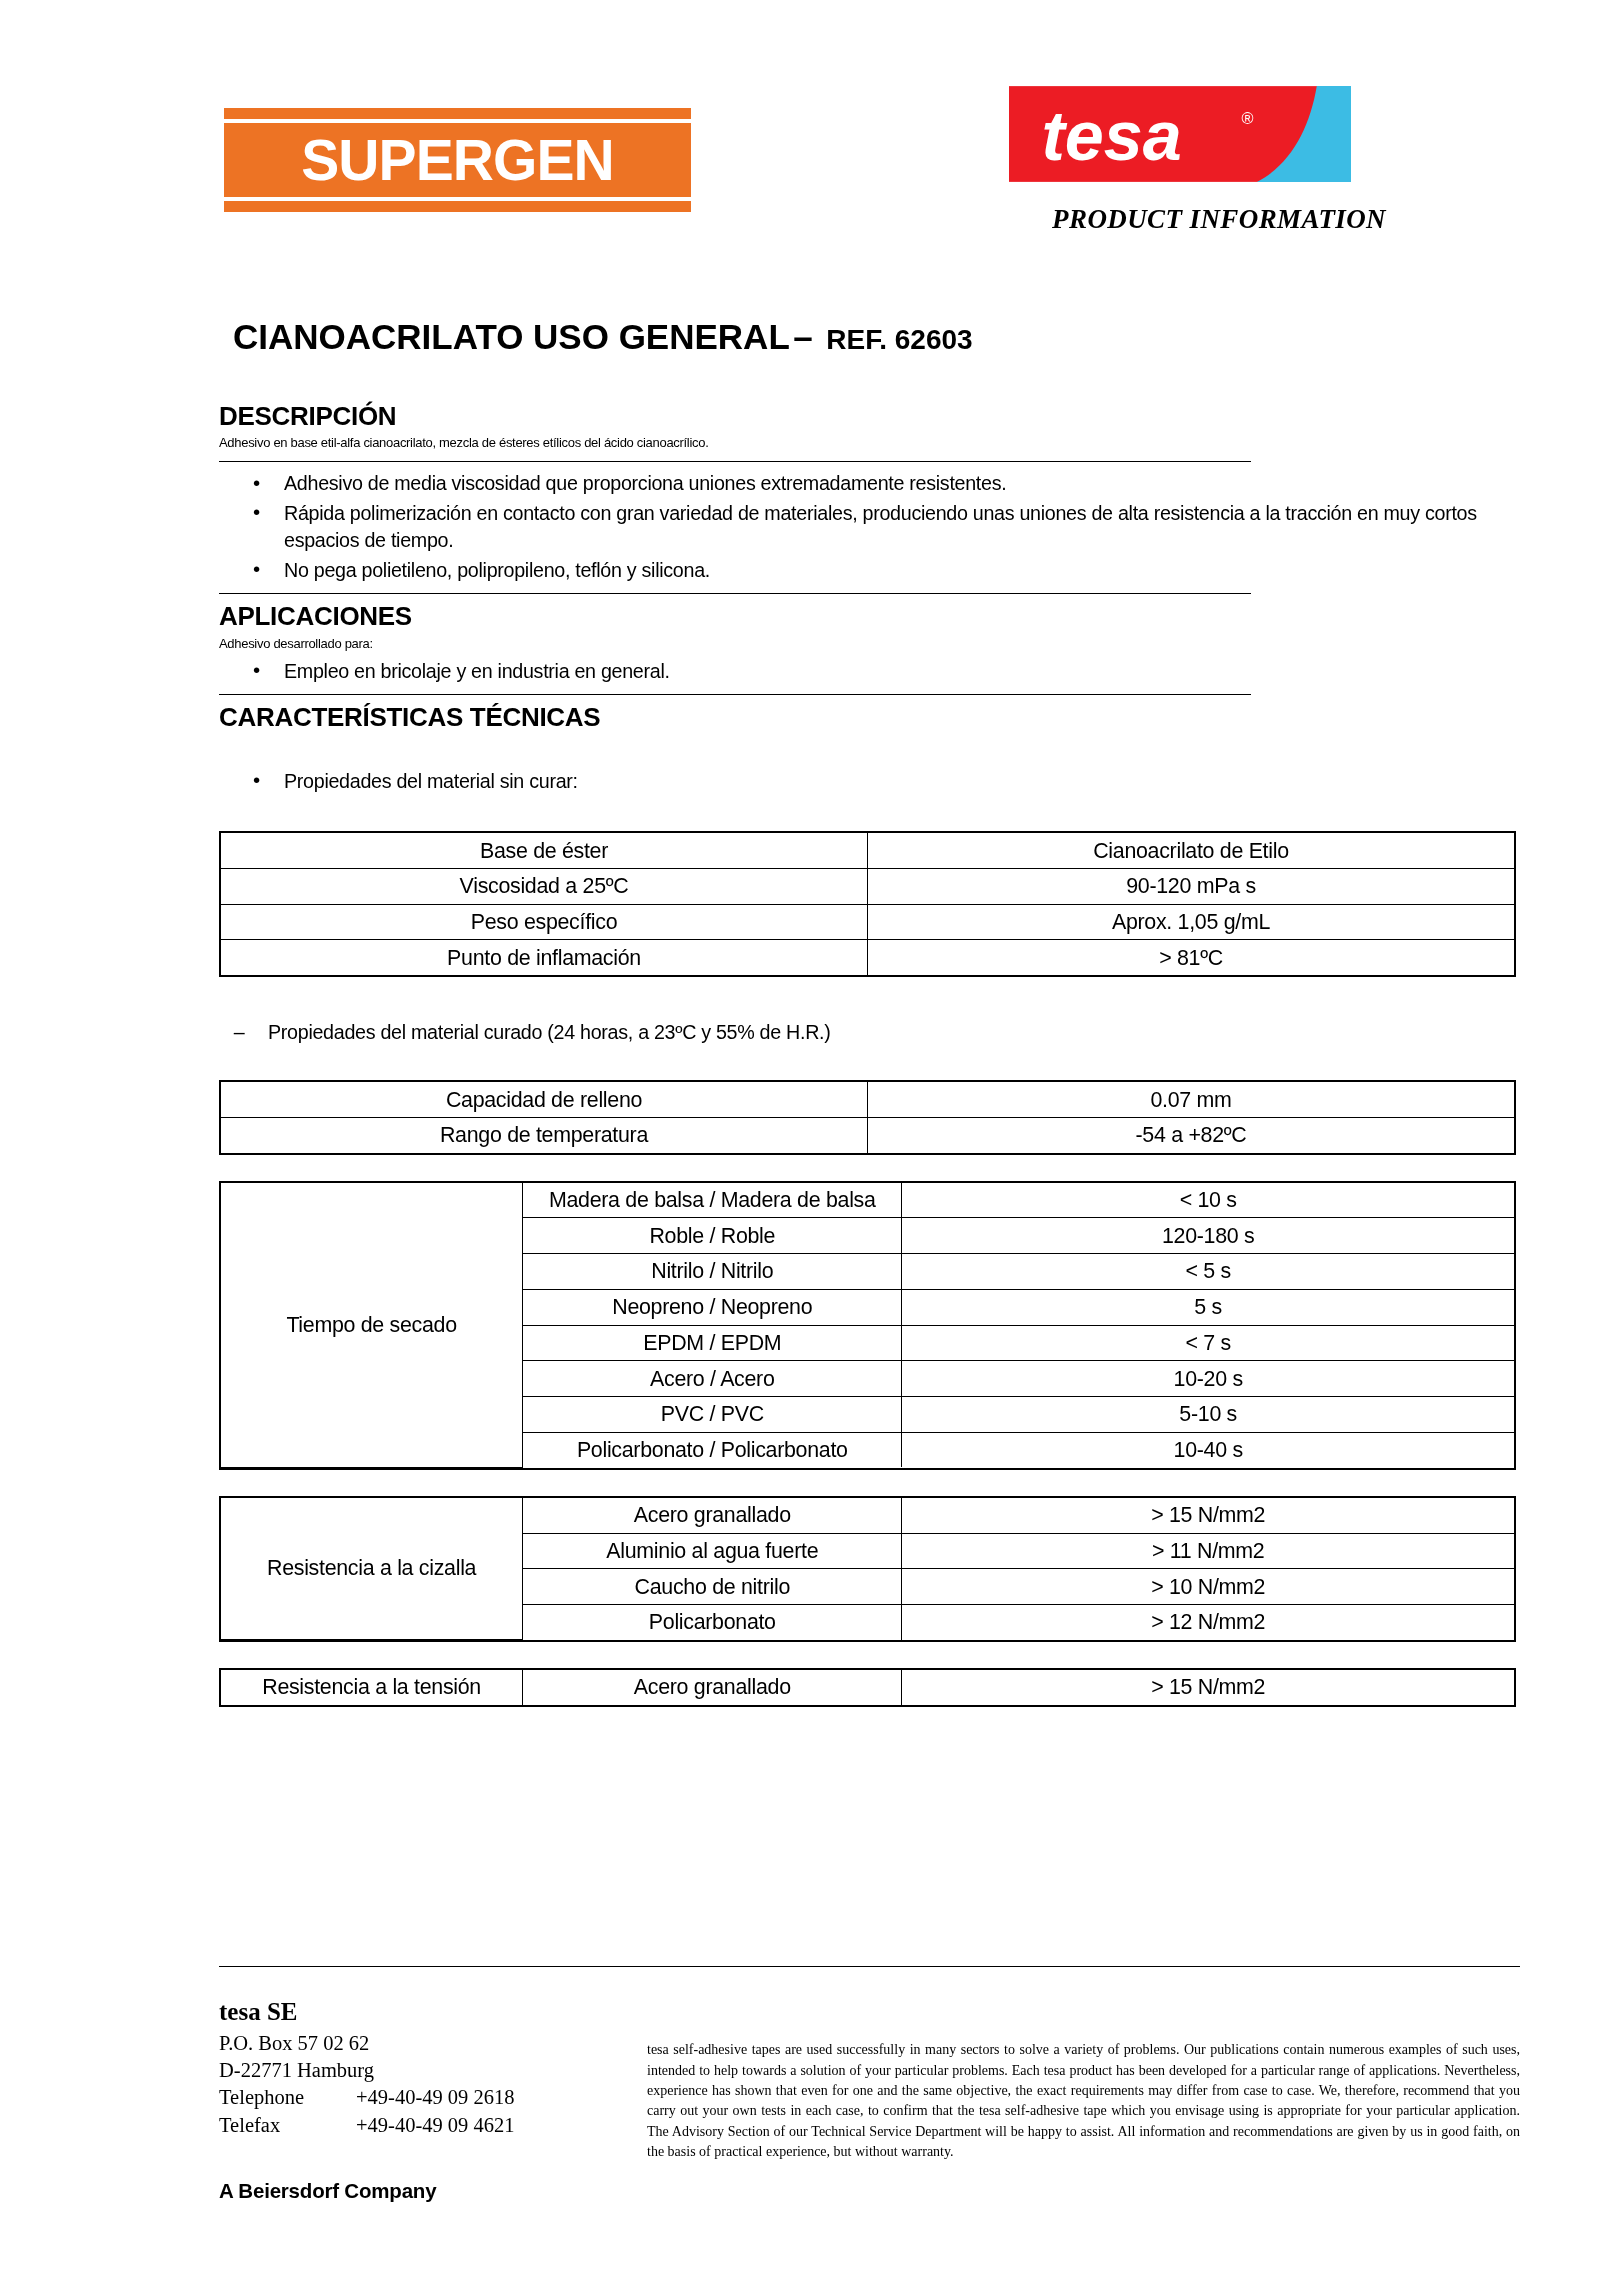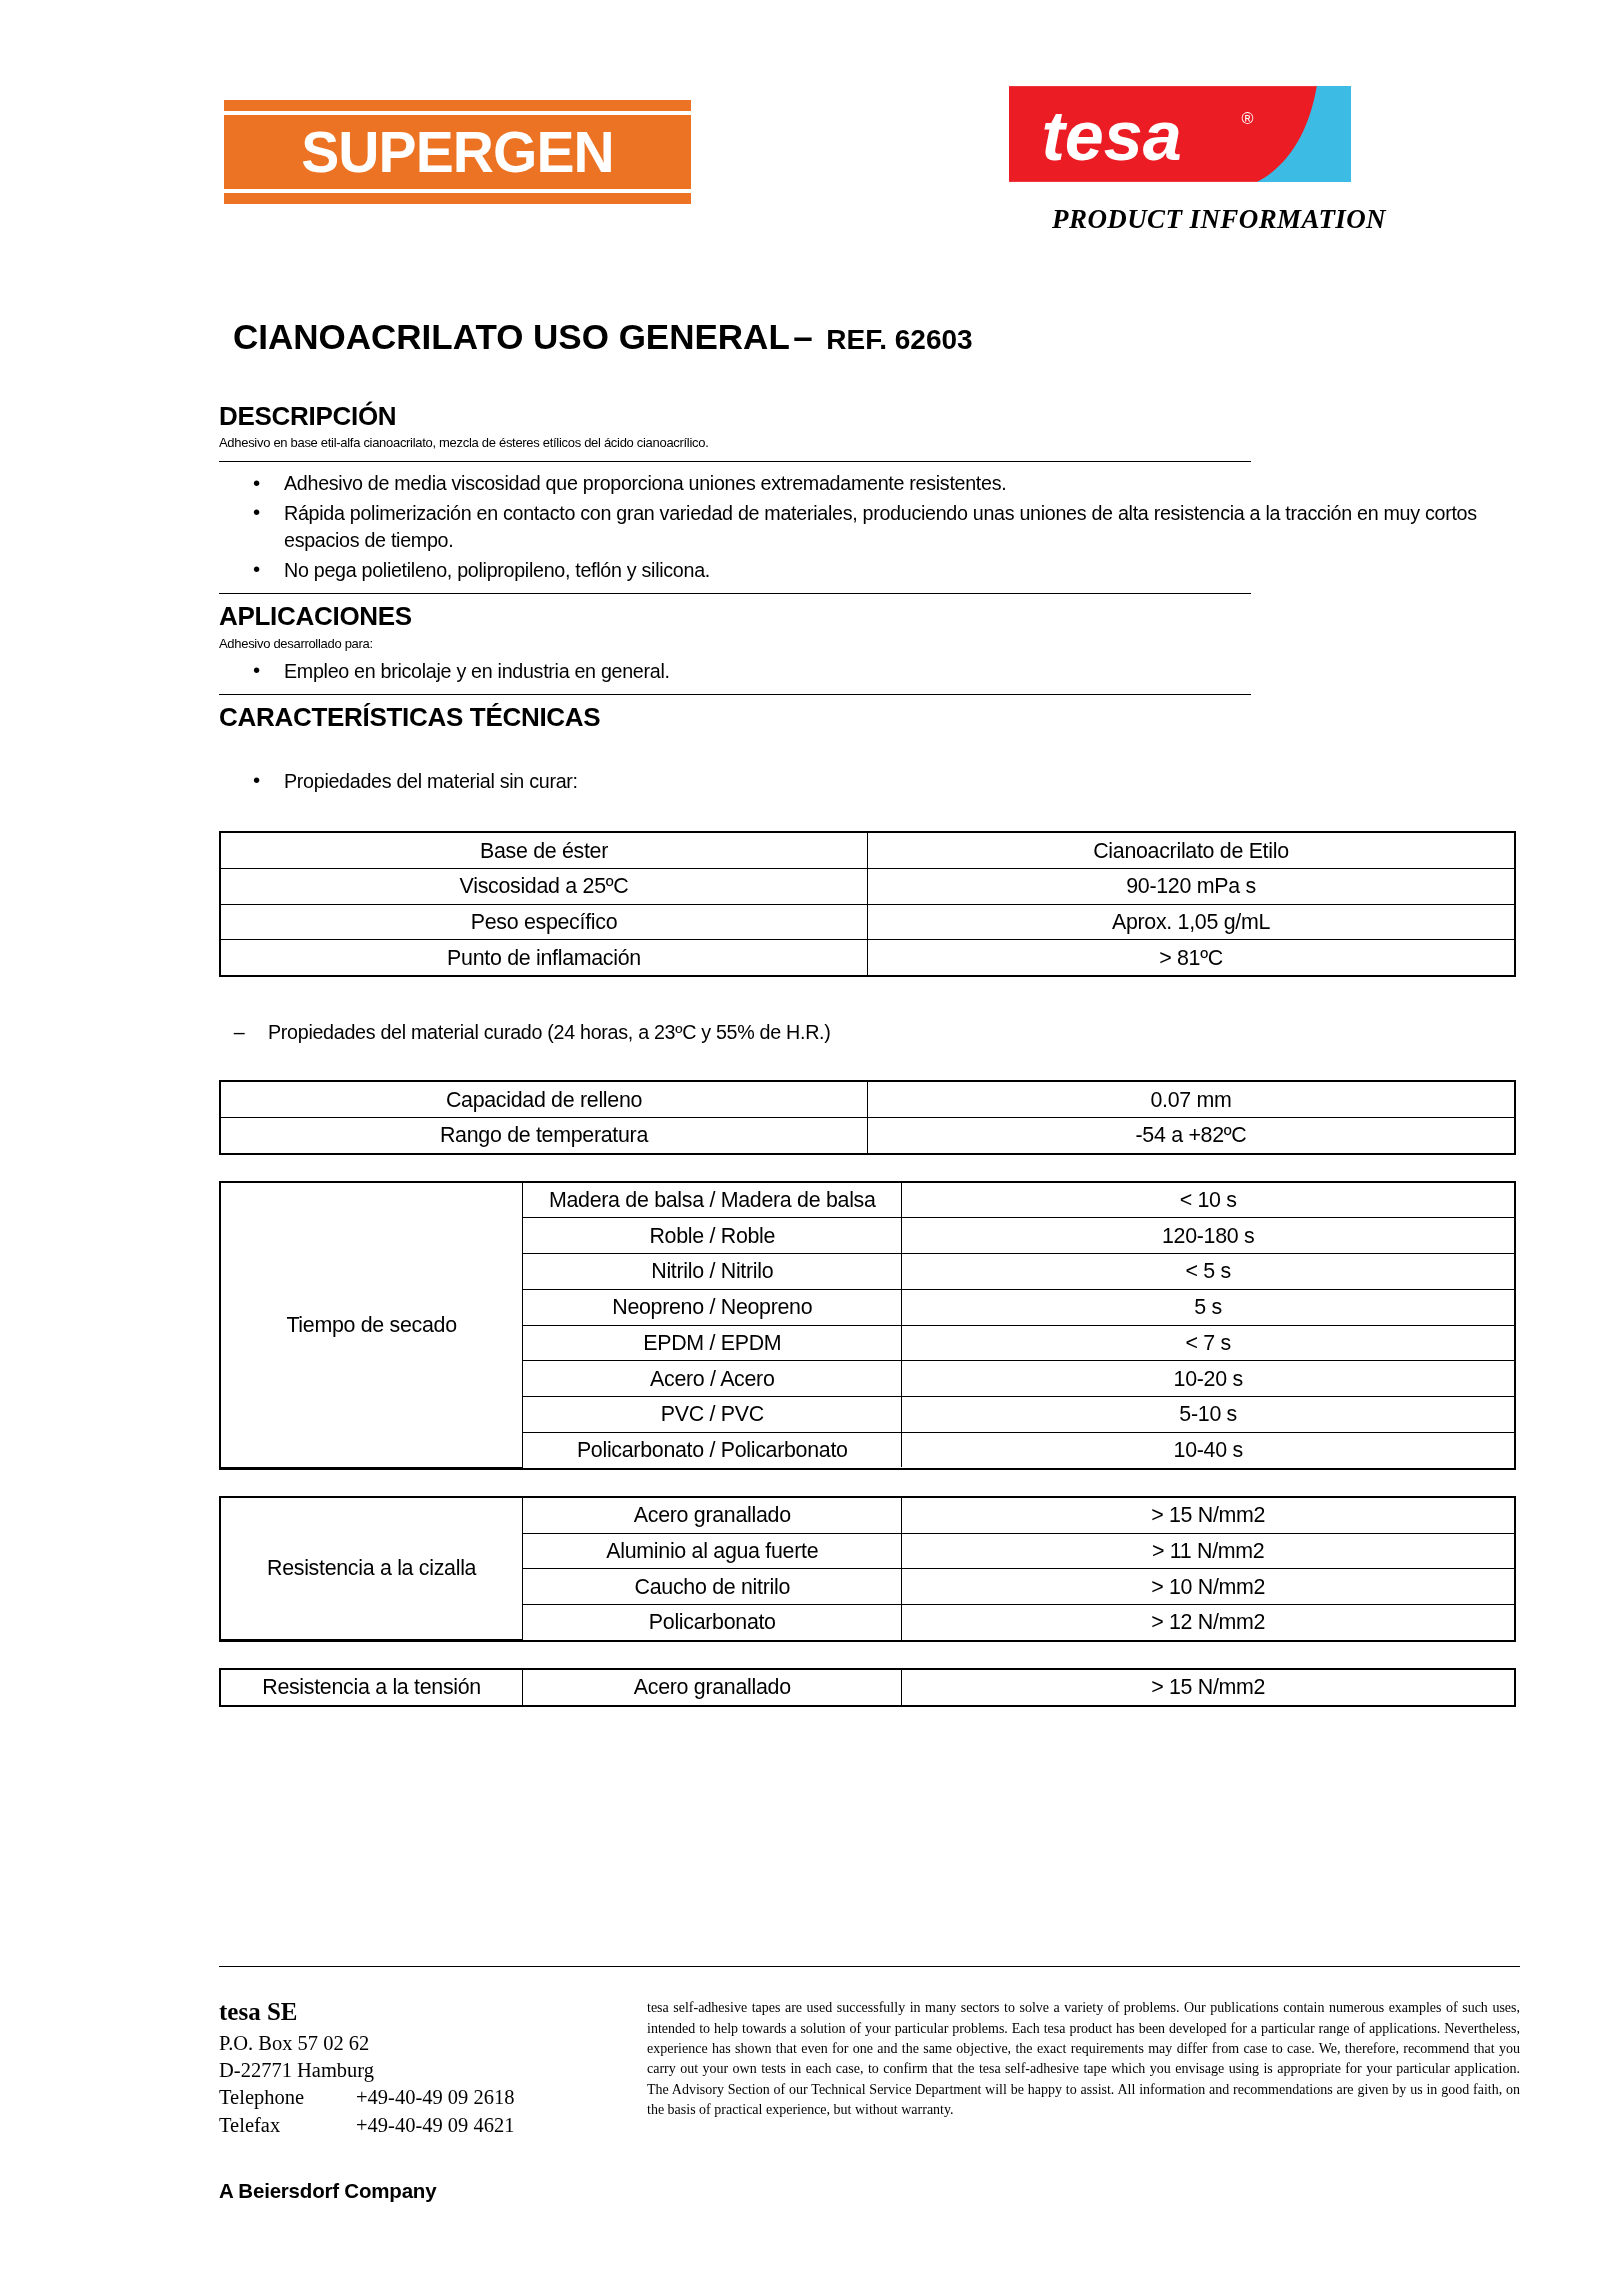--- a/index.html
+++ b/index.html
@@ -26,21 +26,21 @@
   
   .header {
     position: absolute;
     left: 0; top: 0;
     width: 1616px;
     height: 257px;
   }
   .supergen-logo {
     position: absolute;
     left: 224px;
-    top: 100px;
+    top: 108px;
     width: 467px;
     height: 104px;
     background: #ED7324;
     box-sizing: border-box;
   }
   .supergen-stripe-top {
     position: absolute;
     left: 0; top: 11px;
     width: 100%; height: 4.3px;
     background: #ffffff;
@@ -223,21 +223,21 @@
     width: 1301px;
   }
   .footer-rule {
     border: 0;
     border-top: 1.7px solid #000;
     margin: 0 0 10.3px 0;
     width: 1301px;
   }
   .footer-cols {
     display: flex;
-    align-items: flex-start;
+    align-items: center;
     margin-top: 28px;
   }
   .footer-left {
     width: 428px;
     flex: 0 0 428px;
     font-family: "Liberation Serif", serif;
     font-size: 20.5px;
     line-height: 1.33;
   }
   .footer-left .company {

